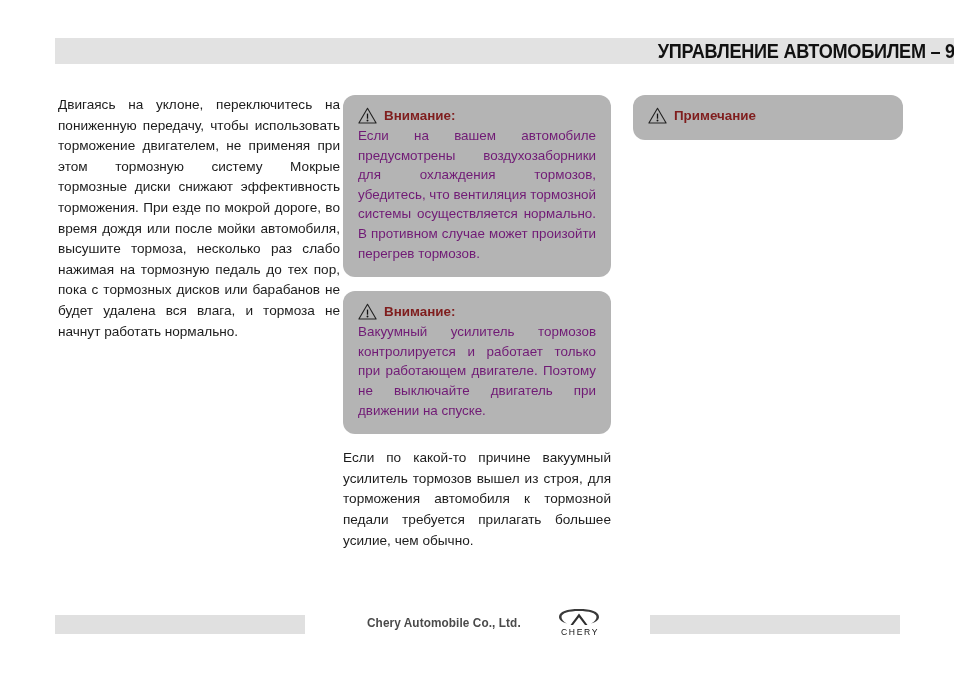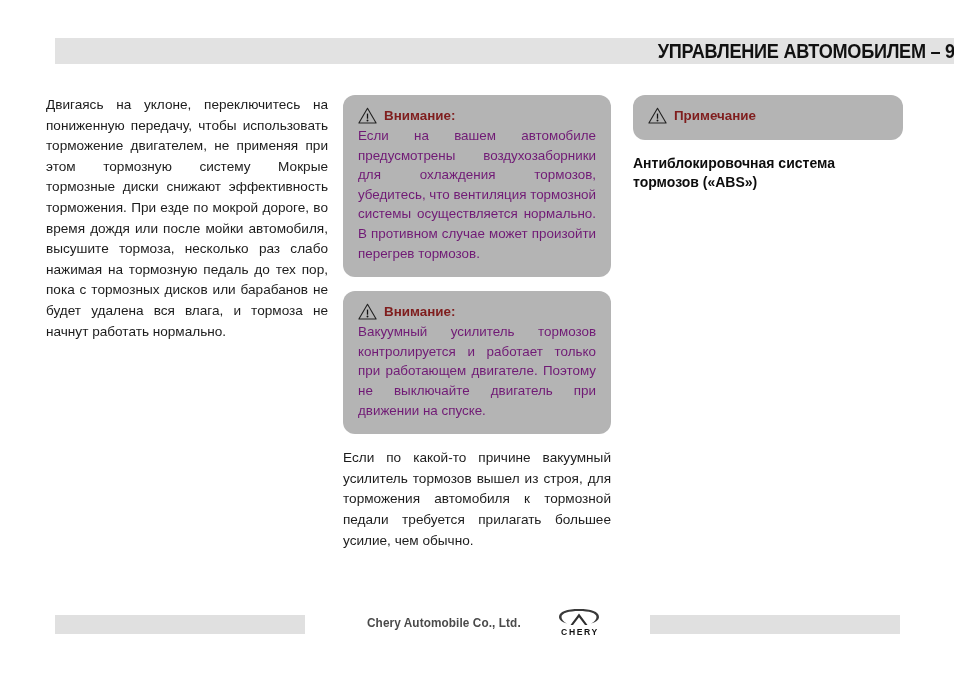--- a/index.html
+++ b/index.html
@@ -46,21 +46,21 @@
   .columns {
     position: absolute;
     left: 0;
     top: 95px;
     width: 954px;
   }
   .col {
     position: absolute;
     top: 0;
   }
-  .col-left  { left: 46px;  width: 282px; }
+  .col-left  { left: 58px;  width: 282px; }
   .col-mid   { left: 343px; width: 268px; }
   .col-right { left: 633px; width: 270px; }
 
   p.body {
     margin: 0 0 14px 0;
     font-size: 13.6px;
     line-height: 20.6px;
     text-align: justify;
     text-justify: inter-word;
     color: #1c1c1c;
@@ -141,21 +141,21 @@
   }
   .chery-logo {
     display: flex;
     flex-direction: column;
     align-items: center;
     width: 52px;
   }
   .chery-logo svg { display: block; }
   .chery-word {
     font-size: 8.6px;
-    font-weight: bold;
+    font-weight: normal;
     letter-spacing: 1.6px;
     color: #111;
     margin-top: -1px;
     padding-left: 2px;
   }
 </style>
 </head>
 <body>
 
 <div class="header-band">
@@ -211,21 +211,20 @@
             <polygon points="9.5,1.3 18.1,16 0.9,16" fill="none" stroke="#222" stroke-width="1.1" stroke-linejoin="round"></polygon>
             <rect x="8.85" y="6.6" width="1.3" height="5.1" fill="#111"></rect>
             <circle cx="9.5" cy="13.5" r="0.95" fill="#111"></circle>
           </svg>
         </span>
         <span>Примечание</span>
       </div>
     </div>
 
 
-    <h2 class="section-head">Антиблокировочная система тормозов («ABS»)</h2>
 
   </div>
 
 </div>
 
 <div class="footer-bar footer-bar-left"></div>
 <div class="footer-bar footer-bar-right"></div>
 
 <div class="footer-center">
   <span class="footer-text">Chery Automobile Co., Ltd.</span>

